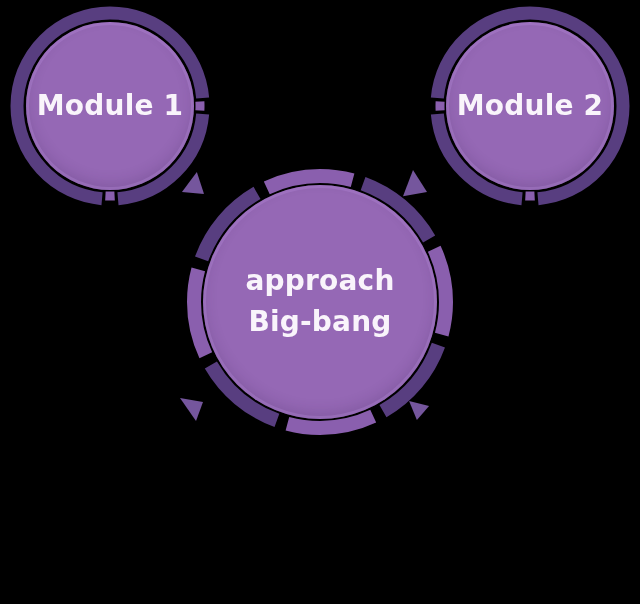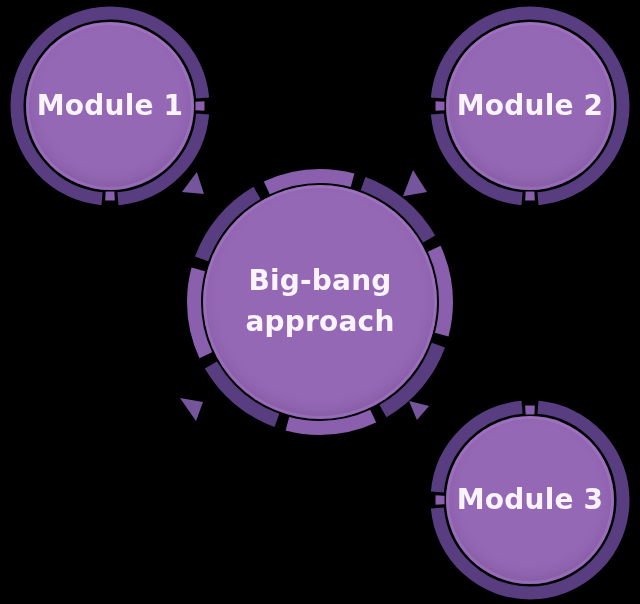--- a/index.html
+++ b/index.html
@@ -57,41 +57,31 @@
     <svg width="200" height="200" viewBox="0 0 200 200" aria-hidden="true">
       <circle class="ring-tab" cx="100" cy="100" r="90" pathLength="360" stroke-dasharray="6 84 6 264" stroke-dashoffset="-87"></circle>
       <circle class="ring-dark" cx="100" cy="100" r="93" pathLength="360" stroke-dasharray="80 10 260 10" stroke-dashoffset="-95"></circle>
     </svg>
     <div class="fill"></div>
     <div class="label">
       <span>Module 2</span>
     </div>
   </div>
 
-  <div class="node module m3">
-    <svg width="200" height="200" viewBox="0 0 200 200" aria-hidden="true">
-      <circle class="ring-tab" cx="100" cy="100" r="90" pathLength="360" stroke-dasharray="6 84 6 264" stroke-dashoffset="-177"></circle>
-      <circle class="ring-dark" cx="100" cy="100" r="93" pathLength="360" stroke-dasharray="80 10 260 10" stroke-dashoffset="-185"></circle>
-    </svg>
-    <div class="fill"></div>
-    <div class="label">
-      <span>Module 3</span>
-    </div>
-  </div>
 
 
   <div class="node center">
     <svg width="266" height="266" viewBox="0 0 266 266" aria-hidden="true">
       <circle class="center-light" cx="133" cy="133" r="126" pathLength="360" stroke-dasharray="40 50" stroke-dashoffset="25"></circle>
       <circle class="center-dark" cx="133" cy="133" r="126" pathLength="360" stroke-dasharray="40 50" stroke-dashoffset="-20"></circle>
     </svg>
     <div class="fill"></div>
     <div class="label">
+      <span>approach</span>
       <span>Big-bang</span>
-      <span>approach</span>
     </div>
   </div>
 
   <div class="arrow tl"></div>
   <div class="arrow tr"></div>
   <div class="arrow bl"></div>
   <div class="arrow br"></div>
 
 </div>
 

